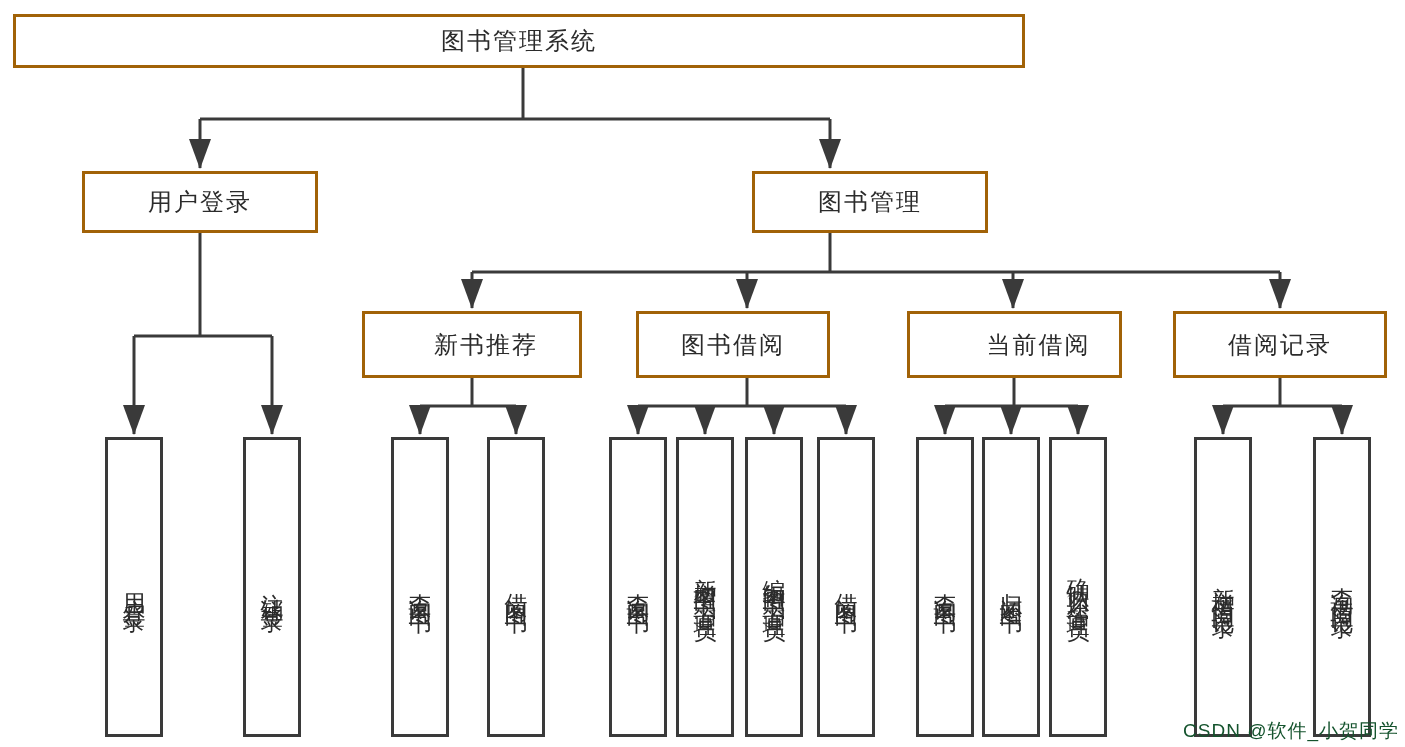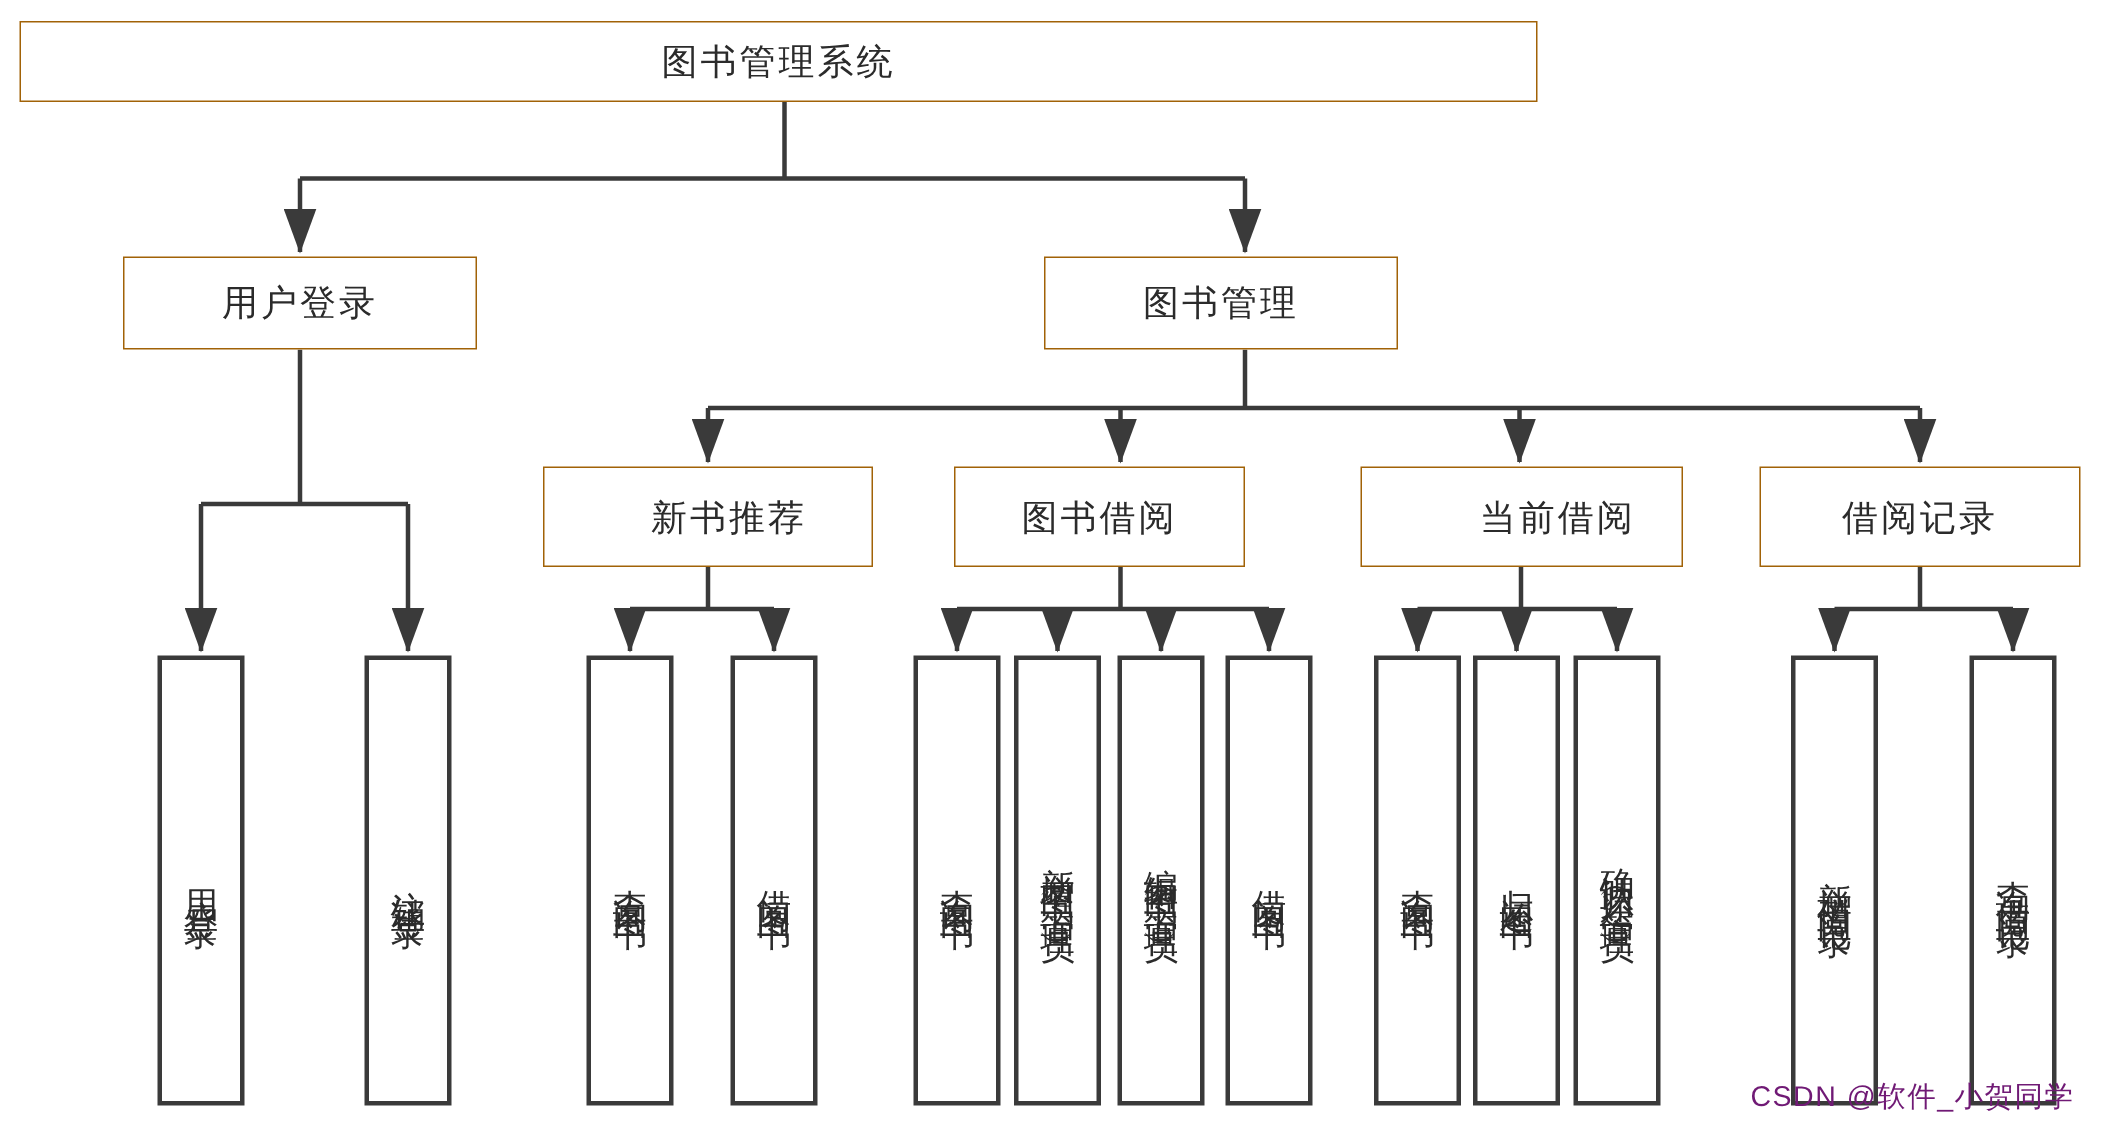--- a/index.html
+++ b/index.html
@@ -3,38 +3,38 @@
 <meta charset="utf-8">
 <style>
   html,body { margin:0; padding:0; background:#ffffff; }
   .canvas {
     position:relative; width:1405px; height:747px; background:#ffffff;
     font-family:"Liberation Sans", sans-serif; overflow:hidden;
   }
   svg.wires { position:absolute; left:0; top:0; width:1405px; height:747px; }
   .hbox {
     position:absolute; box-sizing:border-box; background:#ffffff;
-    border:1px solid #a16207; display:flex; align-items:center; justify-content:center;
+    border:3px solid #a16207; display:flex; align-items:center; justify-content:center;
   }
   .hbox .hlabel {
     font-size:24px; color:#2b2b2b; letter-spacing:2px; white-space:nowrap;
   }
   .vbox {
     position:absolute; box-sizing:border-box; background:#ffffff;
     border:3px solid #3a3a3a; top:437px; height:300px; width:58px;
     display:flex; align-items:center; justify-content:center;
   }
   .vbox .vlabel {
     writing-mode:vertical-rl; text-orientation:mixed;
     font-size:23px; letter-spacing:6px; line-height:1;
     color:#2b2b2b; white-space:nowrap;
   }
   .watermark {
-    position:absolute; right:22px; bottom:3px; z-index:5;
-    font-size:19px; color:#701a75; letter-spacing:1px; white-space:nowrap;
+    position:absolute; right:6px; bottom:3px; z-index:5;
+    font-size:19px; color:#14532d; letter-spacing:1px; white-space:nowrap;
   }
 </style>
 </head>
 <body>
 
 <div class="canvas">
 
   <svg class="wires" viewBox="0 0 1405 747" xmlns="http://www.w3.org/2000/svg">
     <defs>
       <marker id="arrow" markerUnits="userSpaceOnUse" markerWidth="30" markerHeight="22" viewBox="0 0 30 22" refX="29" refY="11" orient="auto">
@@ -99,21 +99,21 @@
     </g>
   </svg>
 
   <div class="hbox" style="left:13px; top:14px; width:1012px; height:54px;">
     <span class="hlabel">图书管理系统</span>
   </div>
 
   <div class="hbox" style="left:82px; top:171px; width:236px; height:62px;">
     <span class="hlabel">用户登录</span>
   </div>
-  <div class="hbox" style="left:696px; top:171px; width:236px; height:62px;align-items:center;">
+  <div class="hbox" style="left:752px; top:171px; width:236px; height:62px;align-items:center;">
     <span class="hlabel">图书管理</span>
   </div>
 
   <div class="hbox" style="left:362px; top:311px; width:220px; height:67px;padding-left:28px;">
     <span class="hlabel">新书推荐</span>
   </div>
   <div class="hbox" style="left:636px; top:311px; width:194px; height:67px;">
     <span class="hlabel">图书借阅</span>
   </div>
   <div class="hbox" style="left:907px; top:311px; width:215px; height:67px;padding-left:48px;">

